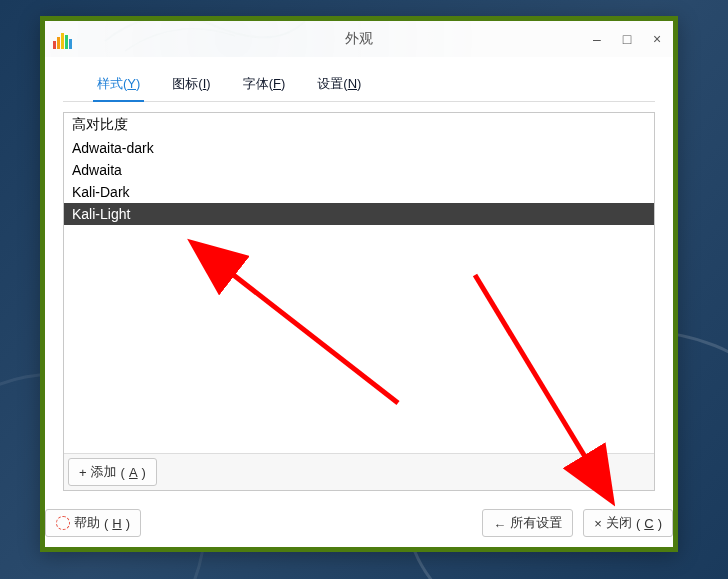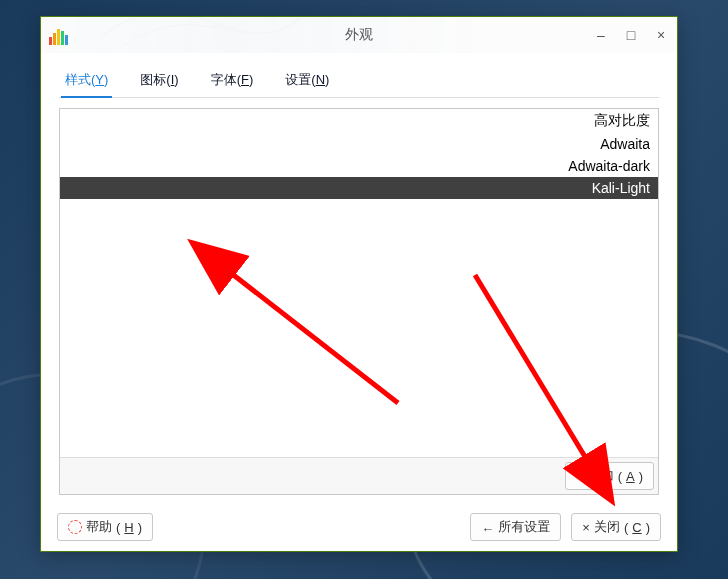--- a/index.html
+++ b/index.html
@@ -38,21 +38,21 @@
       border: 3px solid rgba(255,255,255,0.08);
       border-radius: 50%;
     }
     .window {
       position: absolute;
       left: 40px;
       top: 16px;
       width: 638px;
       height: 536px;
       background: #fff;
-      border: 1px solid #4d7c0f;
+      border: 5px solid #4d7c0f;
       box-shadow: 0 4px 20px rgba(0,0,0,0.3);
       display: flex;
       flex-direction: column;
     }
     .titlebar {
       height: 36px;
       display: flex;
       align-items: center;
       padding: 0 8px;
       position: relative;
@@ -120,37 +120,37 @@
     }
     .tab {
       padding: 6px 4px 8px;
       color: #0f172a;
       cursor: pointer;
       font-size: 13px;
       position: relative;
     }
     .tab.active {
       color: #1c7ed6;
+      margin-left: 28px;
     }
     .tab.active::after {
       content:'';
       position:absolute;
       left:0; right:0; bottom:-1px;
       height:2px;
       background:#1c7ed6;
     }
     .tab .accel { text-decoration: underline; }
     .listbox-container {
       margin-top: 10px;
       border: 1px solid #c8c8c8;
       flex: 1;
       display: flex;
       flex-direction: column;
       min-height: 0;
-      text-align: right;
     }
     .listbox {
       flex: 1;
       overflow: auto;
       background: #fff;
     }
     .list-item {
       padding: 3px 8px;
       font-size: 14px;
       color: #000;
@@ -174,21 +174,21 @@
       background: #fdfdfd;
       border-radius: 3px;
       font-size: 13px;
       color: #333;
       cursor: pointer;
     }
     .btn .accel { text-decoration: underline; }
     .buttonbar {
       display: flex;
       align-items: center;
-      padding: 8px 16px 10px;
+      padding: 8px 0 10px;
       gap: 10px;
     }
     .spacer { flex: 1; }
     .help-icon {
       width: 14px; height: 14px;
       border: 1.5px dashed #e74c3c;
       border-radius: 50%;
       display: inline-block;
       position: relative;
     }
@@ -240,22 +240,23 @@
         <span>字体</span>(<span class="accel">F</span>)
       </div>
       <div class="tab">
         <span>设置</span>(<span class="accel">N</span>)
       </div>
     </div>
 
     <div class="listbox-container">
       <div class="listbox">
         <div class="list-item">高对比度</div>
+        <div class="list-item">Adwaita-dark</div>
         <div class="list-item">Adwaita</div>
-        <div class="list-item">Adwaita-dark</div>
+        <div class="list-item">Kali-Dark</div>
         <div class="list-item selected">Kali-Light</div>
       </div>
       <div class="toolbar-bottom">
         <span class="btn">
           <span>+</span>
           <span>添加</span>(<span class="accel">A</span>)
         </span>
       </div>
     </div>
   </div>

